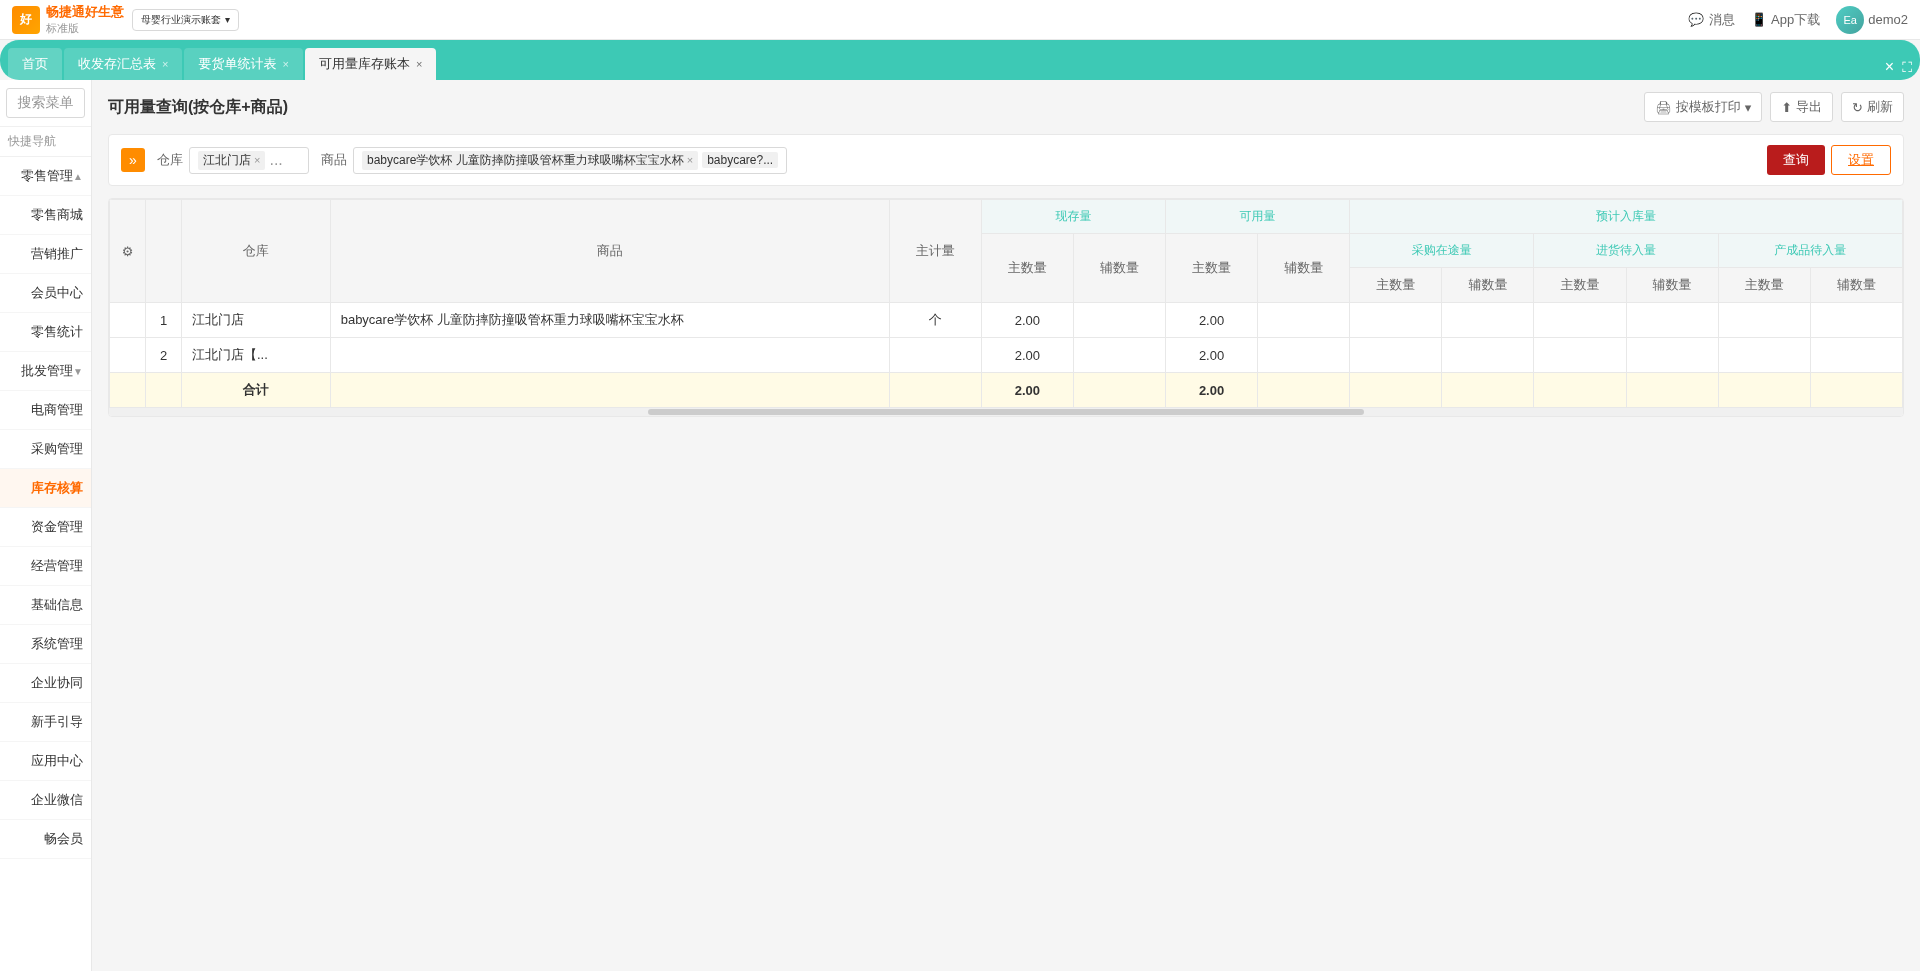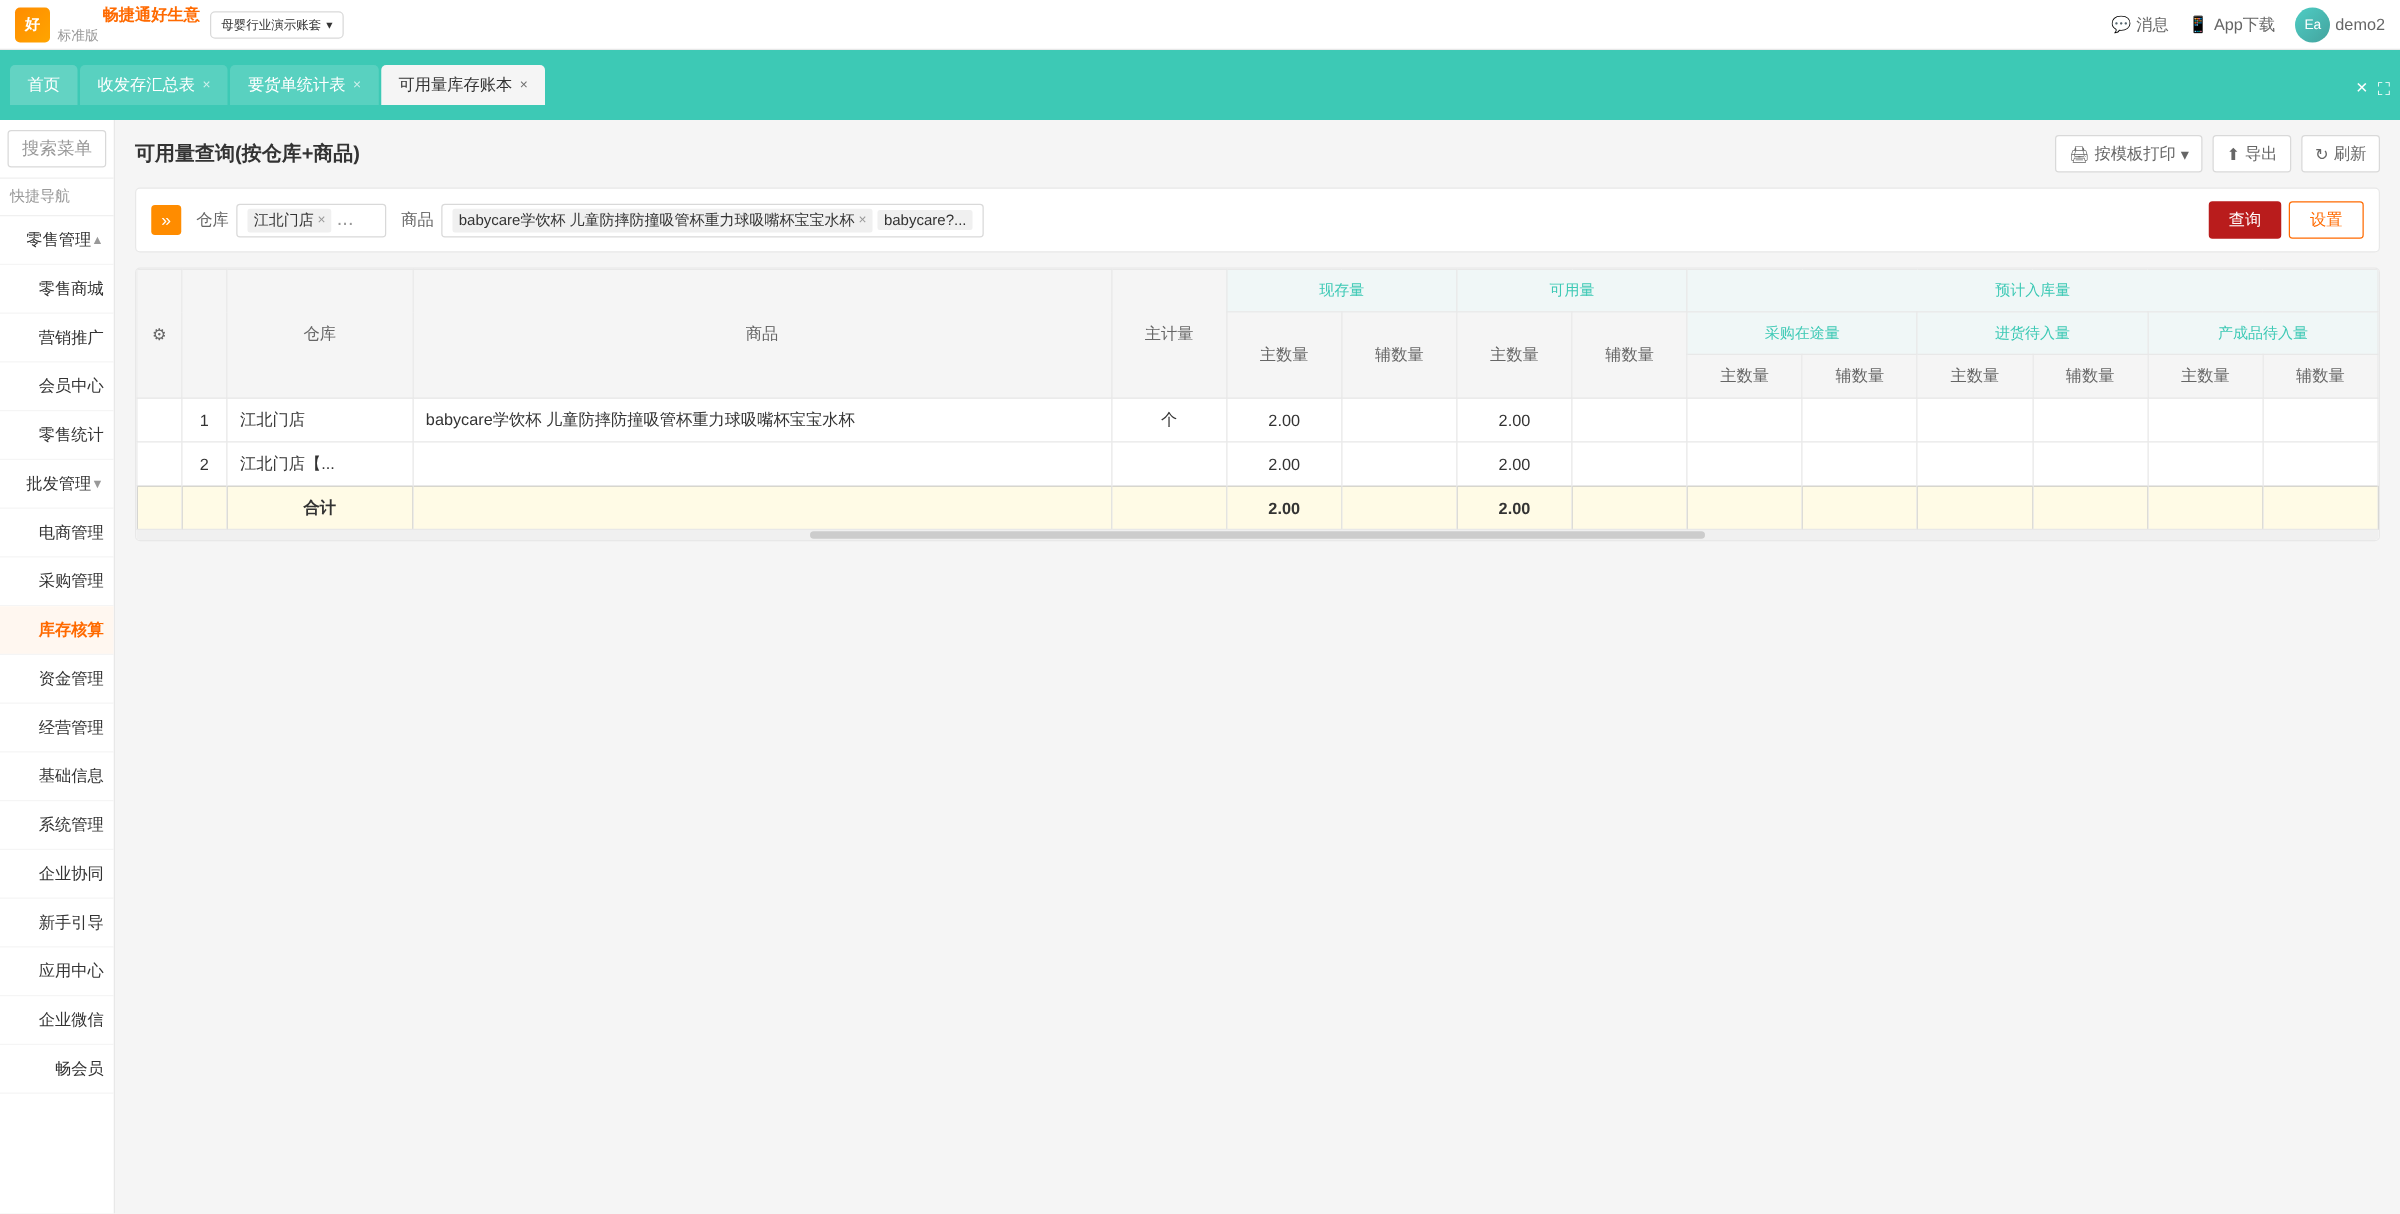--- a/index.html
+++ b/index.html
@@ -48,26 +48,27 @@
     }
     .avatar {
       width: 28px; height: 28px; border-radius: 50%;
       background: linear-gradient(135deg, #4ecdc4, #44a39e);
       display: flex; align-items: center; justify-content: center;
       color: white; font-size: 11px;
     }
 
     
     .nav-tabs {
-      height: 56px;
+      height: 40px;
       background: #3dc9b5;
       display: flex;
       align-items: flex-end;
-      padding: 12px 8px;
+      padding: 0 8px;
       flex-shrink: 0;
+      border-radius: 19px;
     }
     .nav-tab {
       height: 32px;
       padding: 0 14px;
       display: flex; align-items: center; gap: 6px;
       background: rgba(255,255,255,0.15);
       color: #fff;
       font-size: 13px;
       cursor: pointer;
       border-radius: 4px 4px 0 0;
@@ -210,21 +211,21 @@
     .btn-query {
       padding: 5px 16px;
       background: #b91c1c; color: #fff;
       border: none; border-radius: 3px;
       font-size: 13px; cursor: pointer;
     }
     .btn-settings {
       padding: 5px 16px;
       background: #fff; color: #ff6a00;
       border: 1px solid #ff6a00; border-radius: 3px;
-      font-size: 13px; cursor: pointer;
+      font-size: 13px; cursor: pointer; text-decoration: underline;
     }
 
     
     .table-container {
       background: #fff;
       border: 1px solid #e8e8e8;
       border-radius: 4px;
       overflow: auto;
     }
     table {
@@ -266,21 +267,21 @@
     }
   </style>
 </head>
 <body>
 
 <div class="top-bar">
   <div class="top-bar-left">
     <div class="logo-area">
       <div class="logo-icon">好</div>
       <div>
-        <div style="font-size:13px;font-weight:bold;color:#ff6a00;margin-left:36px;">畅捷通好生意</div>
+        <div style="font-size:13px;font-weight:bold;color:#ff6a00;">畅捷通好生意</div>
         <div style="font-size:11px;color:#999;">标准版</div>
       </div>
     </div>
     <div class="industry-selector">
       <span>母婴行业演示账套</span>
       <span>▾</span>
     </div>
   </div>
   <div class="top-bar-right">
     <div class="top-right-item">

